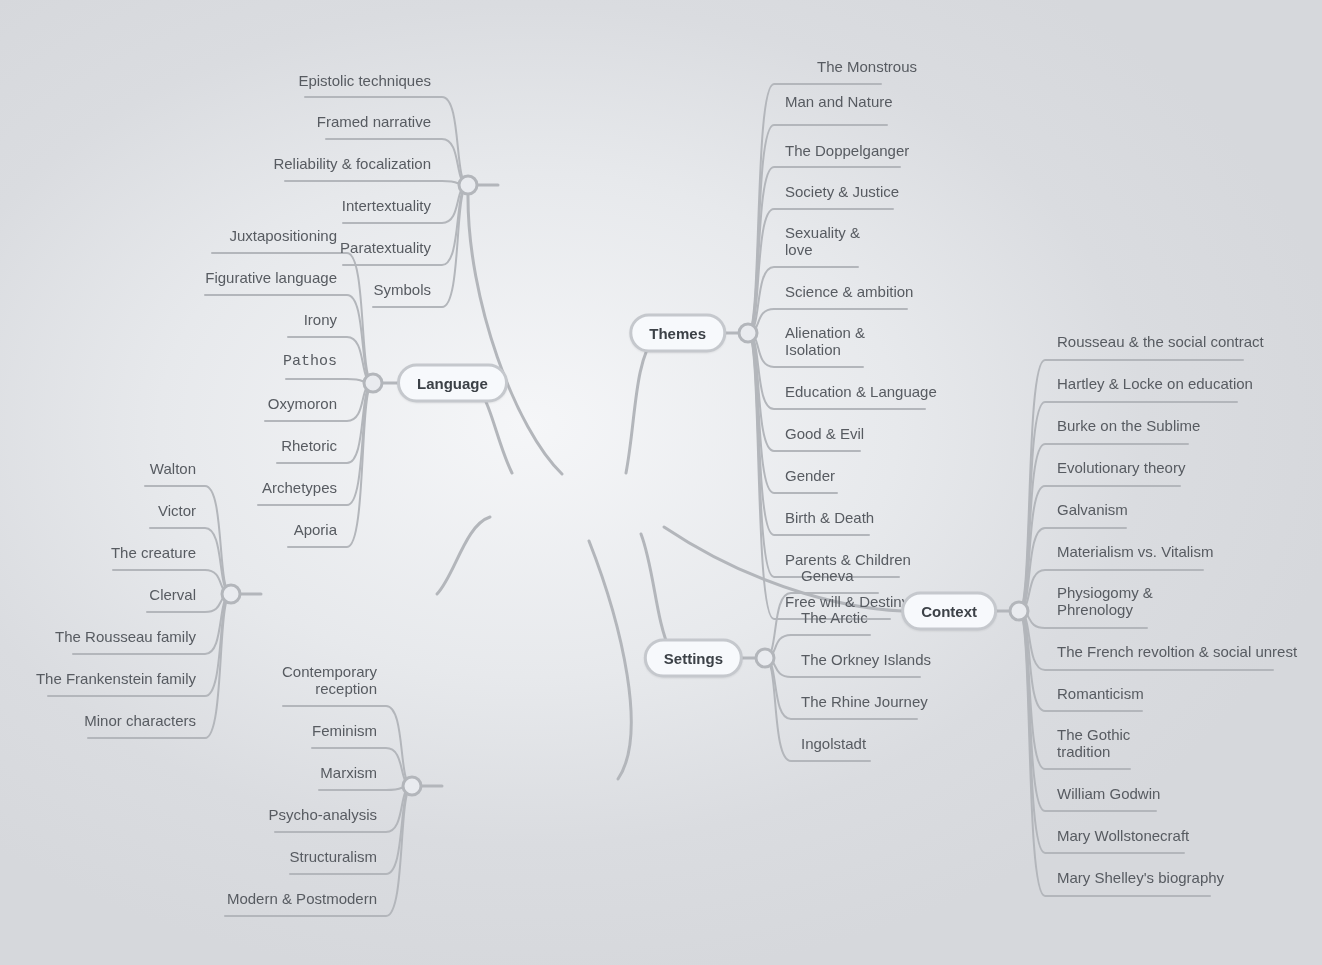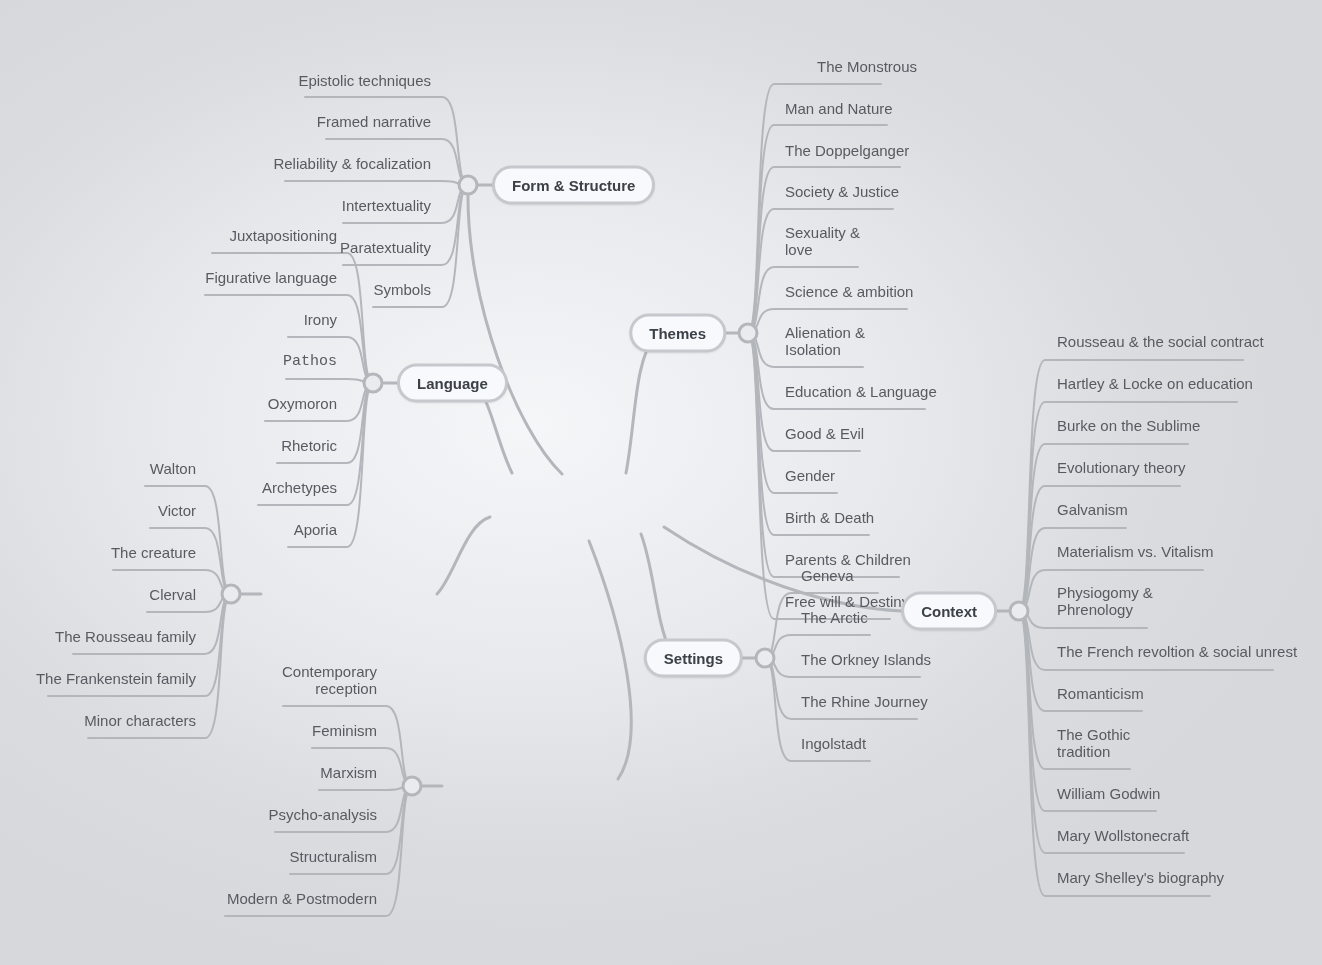--- a/index.html
+++ b/index.html
@@ -124,21 +124,20 @@
       <path d="M 1019 611 C 1033 611, 1025 853, 1045 853 L 1184 853" fill="none" stroke="#b3b6bb" stroke-width="2" stroke-linecap="round"></path>
       <path d="M 1019 611 C 1033 611, 1025 896, 1045 896 L 1210 896" fill="none" stroke="#b3b6bb" stroke-width="2" stroke-linecap="round"></path>
       <circle cx="1019" cy="611" r="9" fill="#e9ebef" stroke="#b3b6bb" stroke-width="3"></circle>
     </svg>
 <div class="leaf r" style="top: 80px; transform: translateY(-50%); right: 891px; color: rgb(87, 91, 97);">Epistolic techniques</div>
     <div class="leaf r" style="top: 121px; transform: translateY(-50%); right: 891px; color: rgb(87, 91, 97);">Framed narrative</div>
     <div class="leaf r" style="top: 163px; transform: translateY(-50%); right: 891px; color: rgb(87, 91, 97);">Reliability &amp; focalization</div>
     <div class="leaf r" style="top: 205px; transform: translateY(-50%); right: 891px; color: rgb(87, 91, 97);">Intertextuality</div>
     <div class="leaf r" style="top: 247px; transform: translateY(-50%); right: 891px; color: rgb(87, 91, 97);">Paratextuality</div>
     <div class="leaf r" style="top: 289px; transform: translateY(-50%); right: 891px; color: rgb(87, 91, 97);">Symbols</div>
-    <div class="pill" style="top: 185px; left: 492px; transform: translateY(-50%); background: rgb(247, 249, 252); border-color: rgb(197, 200, 205); color: rgb(60, 65, 71);">Form &amp; Structure</div>
     <div class="leaf r" style="top: 235px; transform: translateY(-50%); right: 985px; color: rgb(87, 91, 97);">Juxtapositioning</div>
     <div class="leaf r" style="top: 277px; transform: translateY(-50%); right: 985px; color: rgb(87, 91, 97);">Figurative language</div>
     <div class="leaf r" style="top: 319px; transform: translateY(-50%); right: 985px; color: rgb(87, 91, 97);">Irony</div>
     <div class="leaf r" style="top: 361px; transform: translateY(-50%); right: 985px; color: rgb(87, 91, 97); font-family: Liberation Mono, monospace;">Pathos</div>
     <div class="leaf r" style="top: 403px; transform: translateY(-50%); right: 985px; color: rgb(87, 91, 97);">Oxymoron</div>
     <div class="leaf r" style="top: 445px; transform: translateY(-50%); right: 985px; color: rgb(87, 91, 97);">Rhetoric</div>
     <div class="leaf r" style="top: 487px; transform: translateY(-50%); right: 985px; color: rgb(87, 91, 97);">Archetypes</div>
     <div class="leaf r" style="top: 529px; transform: translateY(-50%); right: 985px; color: rgb(87, 91, 97);">Aporia</div>
     <div class="pill" style="top: 383px; left: 397px; transform: translateY(-50%); background: rgb(247, 249, 252); border-color: rgb(197, 200, 205); color: rgb(60, 65, 71);">Language</div>
     <div class="leaf r" style="top: 468px; transform: translateY(-50%); right: 1126px; color: rgb(87, 91, 97);">Walton</div>
@@ -149,21 +148,21 @@
     <div class="leaf r" style="top: 678px; transform: translateY(-50%); right: 1126px; color: rgb(87, 91, 97);">The Frankenstein family</div>
     <div class="leaf r" style="top: 720px; transform: translateY(-50%); right: 1126px; color: rgb(87, 91, 97);">Minor characters</div>
     <div class="leaf r" style="top: 680px; transform: translateY(-50%); right: 945px; color: rgb(87, 91, 97);">Contemporary
 reception</div>
     <div class="leaf r" style="top: 730px; transform: translateY(-50%); right: 945px; color: rgb(87, 91, 97);">Feminism</div>
     <div class="leaf r" style="top: 772px; transform: translateY(-50%); right: 945px; color: rgb(87, 91, 97); margin-left: 21px;">Marxism</div>
     <div class="leaf r" style="top: 814px; transform: translateY(-50%); right: 945px; color: rgb(87, 91, 97);">Psycho-analysis</div>
     <div class="leaf r" style="top: 856px; transform: translateY(-50%); right: 945px; color: rgb(87, 91, 97);">Structuralism</div>
     <div class="leaf r" style="top: 898px; transform: translateY(-50%); right: 945px; color: rgb(87, 91, 97);">Modern &amp; Postmodern</div>
     <div class="leaf" style="top: 66px; transform: translateY(-50%); left: 785px; color: rgb(87, 91, 97); margin-left: 32px;">The Monstrous</div>
-    <div class="leaf" style="top: 108px; transform: translateY(-50%); left: 785px; color: rgb(87, 91, 97);">Man and Nature</div>
+    <div class="leaf" style="top: 101px; transform: translateY(-50%); left: 785px; color: rgb(87, 91, 97);">Man and Nature</div>
     <div class="leaf" style="top: 150px; transform: translateY(-50%); left: 785px; color: rgb(87, 91, 97);">The Doppelganger</div>
     <div class="leaf" style="top: 191px; transform: translateY(-50%); left: 785px; color: rgb(87, 91, 97);">Society &amp; Justice</div>
     <div class="leaf" style="top: 241px; transform: translateY(-50%); left: 785px; color: rgb(87, 91, 97);">Sexuality &amp;
 love</div>
     <div class="leaf" style="top: 291px; transform: translateY(-50%); left: 785px; color: rgb(87, 91, 97);">Science &amp; ambition</div>
     <div class="leaf" style="top: 341px; transform: translateY(-50%); left: 785px; color: rgb(87, 91, 97);">Alienation &amp;
 Isolation</div>
     <div class="leaf" style="top: 391px; transform: translateY(-50%); left: 785px; color: rgb(87, 91, 97);">Education &amp; Language</div>
     <div class="leaf" style="top: 433px; transform: translateY(-50%); left: 785px; color: rgb(87, 91, 97);">Good &amp; Evil</div>
     <div class="leaf" style="top: 475px; transform: translateY(-50%); left: 785px; color: rgb(87, 91, 97);">Gender</div>

